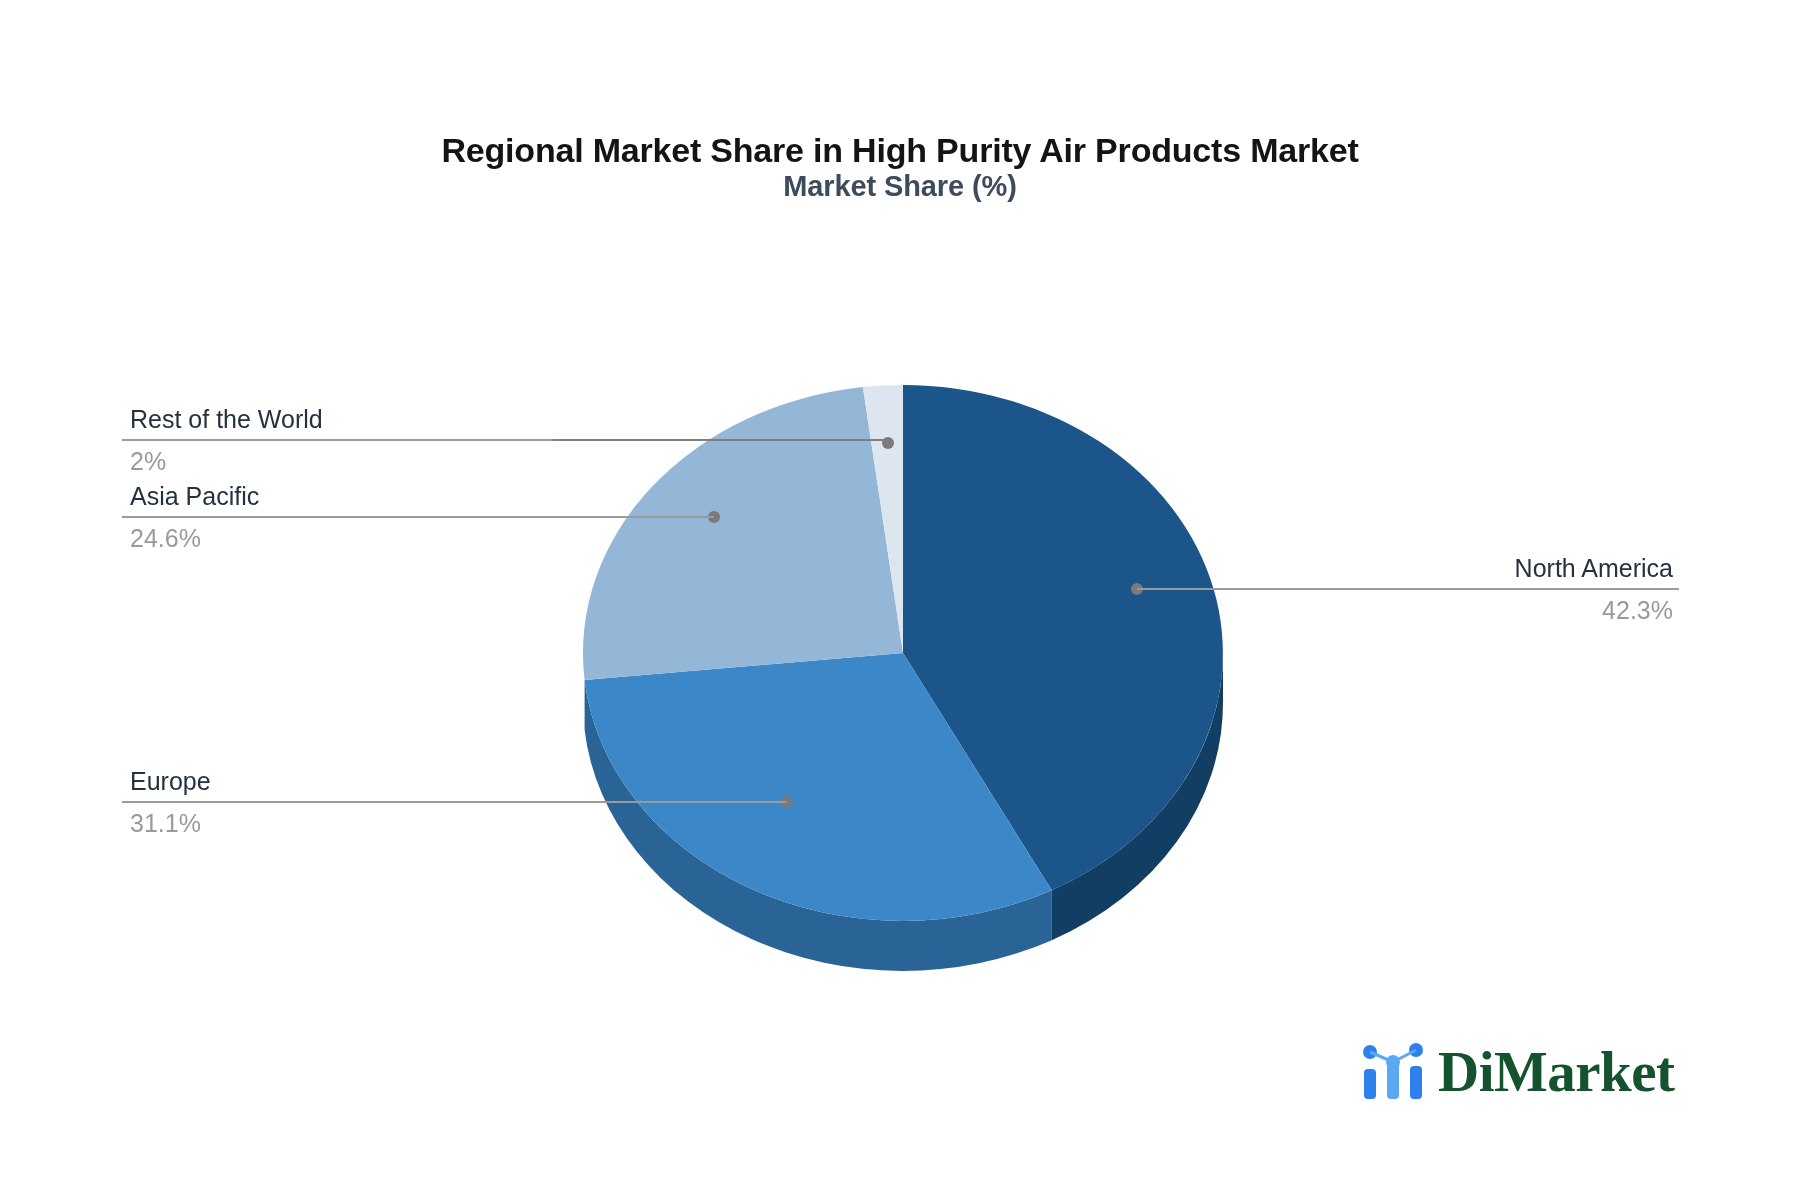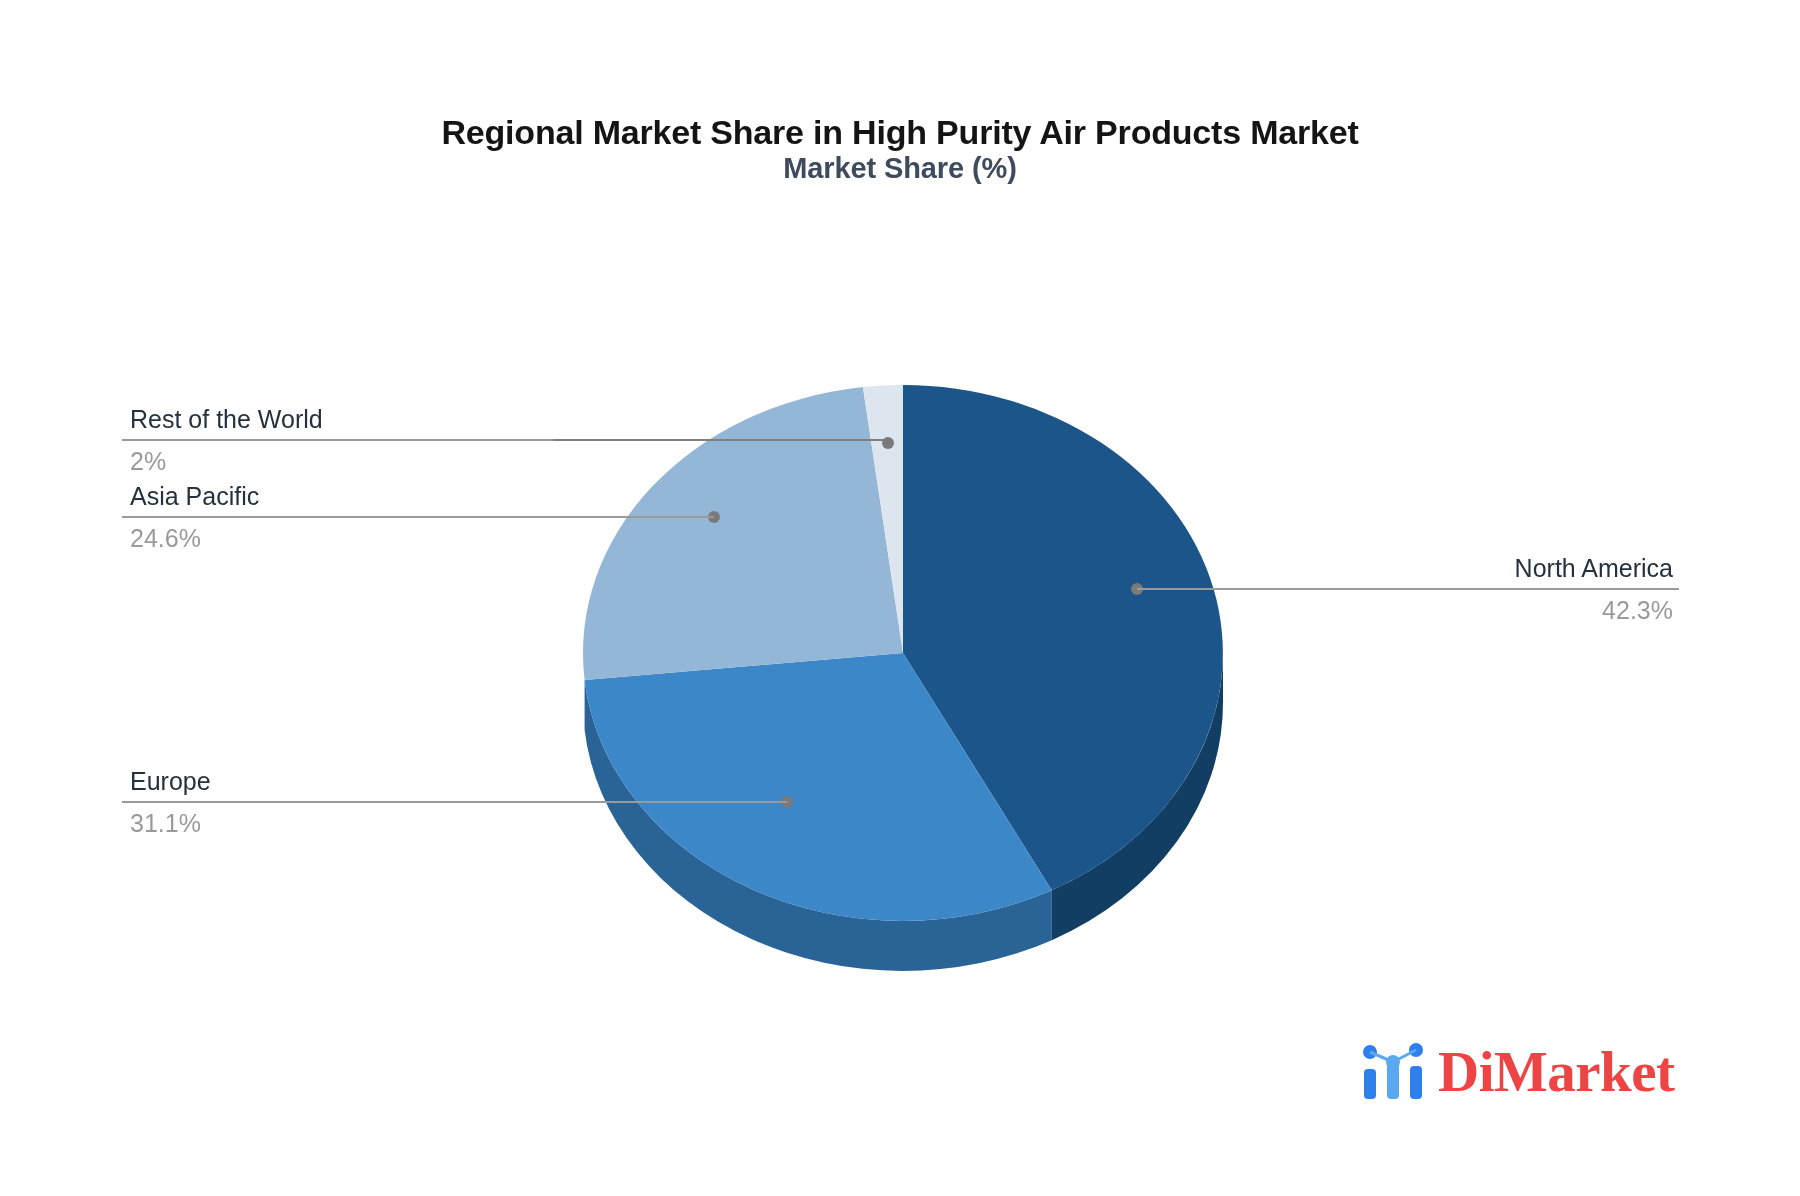--- a/index.html
+++ b/index.html
@@ -17,21 +17,21 @@
   #chart-frame {
     position: absolute;
     left: 0; top: 0;
     width: 1800px;
     height: 1196px;
     background: #ffffff;
   }
   .titles {
     position: absolute;
     left: 0;
-    top: 112px;
+    top: 130px;
     width: 1800px;
     text-align: center;
     pointer-events: none;
   }
   #chart-title {
     font-size: 34px;
     font-weight: bold;
     color: #141414;
     letter-spacing: -0.2px;
     line-height: 1.18;
@@ -77,21 +77,21 @@
     top: 1040px;
     height: 62px;
     display: flex;
     align-items: center;
     gap: 14px;
   }
   #logo-text {
     font-family: "Liberation Serif", serif;
     font-size: 57px;
     font-weight: bold;
-    color: #ef4444;
+    color: #14532d;
     letter-spacing: -0.5px;
     line-height: 1;
     text-align: right;
   }
 </style>
 </head>
 <body>
 
 <div id="chart-frame">
 

